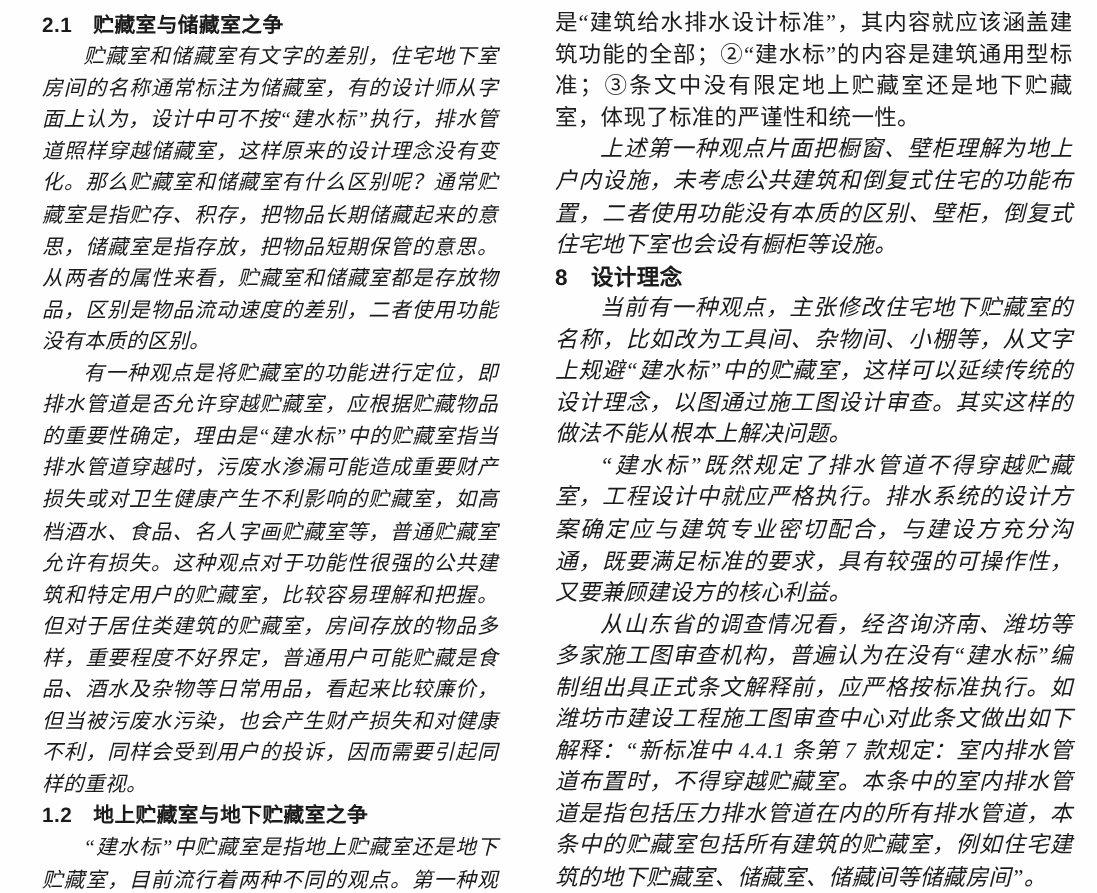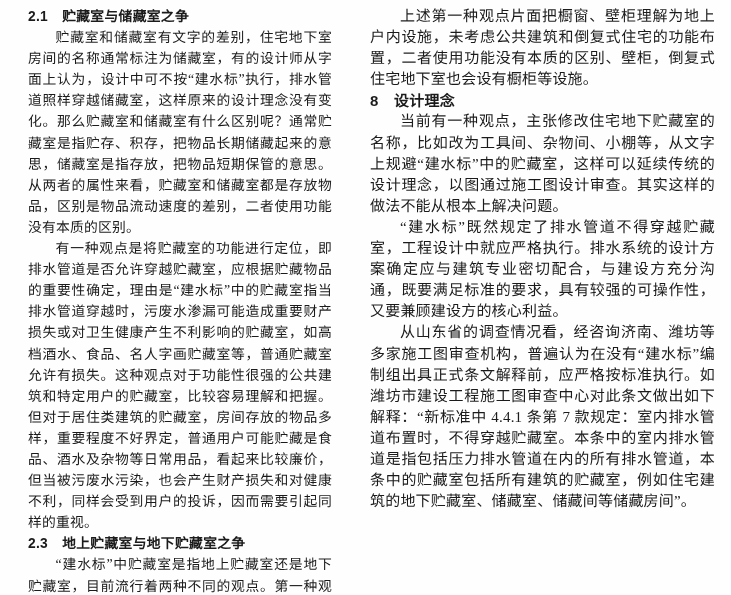--- a/index.html
+++ b/index.html
@@ -42,35 +42,37 @@
     letter-spacing: 0.2px;
   }
   .heading {
     font-weight: 700;
     font-family: "Liberation Sans", "DejaVu Sans", sans-serif;
     text-align: left;
     letter-spacing: 0.3px;
   }
   .indent {
     text-indent: 2em;
+    font-style: italic;
   }
 </style>
 </head>
 <body>
 
 <div class="scan-page">
   <div class="columns">
     <div class="column col-left">
         <div class="block heading">2.1　贮藏室与储藏室之争</div>
         <div class="block paragraph indent">贮藏室和储藏室有文字的差别，住宅地下室房间的名称通常标注为储藏室，有的设计师从字面上认为，设计中可不按“建水标”执行，排水管道照样穿越储藏室，这样原来的设计理念没有变化。那么贮藏室和储藏室有什么区别呢？通常贮藏室是指贮存、积存，把物品长期储藏起来的意思，储藏室是指存放，把物品短期保管的意思。从两者的属性来看，贮藏室和储藏室都是存放物品，区别是物品流动速度的差别，二者使用功能没有本质的区别。</div>
         <div class="block paragraph indent">有一种观点是将贮藏室的功能进行定位，即排水管道是否允许穿越贮藏室，应根据贮藏物品的重要性确定，理由是“建水标”中的贮藏室指当排水管道穿越时，污废水渗漏可能造成重要财产损失或对卫生健康产生不利影响的贮藏室，如高档酒水、食品、名人字画贮藏室等，普通贮藏室允许有损失。这种观点对于功能性很强的公共建筑和特定用户的贮藏室，比较容易理解和把握。但对于居住类建筑的贮藏室，房间存放的物品多样，重要程度不好界定，普通用户可能贮藏是食品、酒水及杂物等日常用品，看起来比较廉价，但当被污废水污染，也会产生财产损失和对健康不利，同样会受到用户的投诉，因而需要引起同样的重视。</div>
-        <div class="block heading">2.3　地上贮藏室与地下贮藏室之争</div>
+        <div class="block heading">1.2　地上贮藏室与地下贮藏室之争</div>
         <div class="block paragraph indent">“建水标”中贮藏室是指地上贮藏室还是地下贮藏室，目前流行着两种不同的观点。第一种观点是贮藏室仅指地上建筑内贮藏室，不包括建筑地下的</div>
       </div>
     <div class="column col-right">
+        <div class="block paragraph">是“建筑给水排水设计标准”，其内容就应该涵盖建筑功能的全部；②“建水标”的内容是建筑通用型标准；③条文中没有限定地上贮藏室还是地下贮藏室，体现了标准的严谨性和统一性。</div>
         <div class="block paragraph indent">上述第一种观点片面把橱窗、壁柜理解为地上户内设施，未考虑公共建筑和倒复式住宅的功能布置，二者使用功能没有本质的区别、壁柜，倒复式住宅地下室也会设有橱柜等设施。</div>
         <div class="block heading">8　设计理念</div>
         <div class="block paragraph indent">当前有一种观点，主张修改住宅地下贮藏室的名称，比如改为工具间、杂物间、小棚等，从文字上规避“建水标”中的贮藏室，这样可以延续传统的设计理念，以图通过施工图设计审查。其实这样的做法不能从根本上解决问题。</div>
         <div class="block paragraph indent">“建水标”既然规定了排水管道不得穿越贮藏室，工程设计中就应严格执行。排水系统的设计方案确定应与建筑专业密切配合，与建设方充分沟通，既要满足标准的要求，具有较强的可操作性，又要兼顾建设方的核心利益。</div>
         <div class="block paragraph indent">从山东省的调查情况看，经咨询济南、潍坊等多家施工图审查机构，普遍认为在没有“建水标”编制组出具正式条文解释前，应严格按标准执行。如潍坊市建设工程施工图审查中心对此条文做出如下解释：“新标准中 4.4.1 条第 7 款规定：室内排水管道布置时，不得穿越贮藏室。本条中的室内排水管道是指包括压力排水管道在内的所有排水管道，本条中的贮藏室包括所有建筑的贮藏室，例如住宅建筑的地下贮藏室、储藏室、储藏间等储藏房间”。</div>
       </div>
   </div>
 </div>
 
 </body></html>

